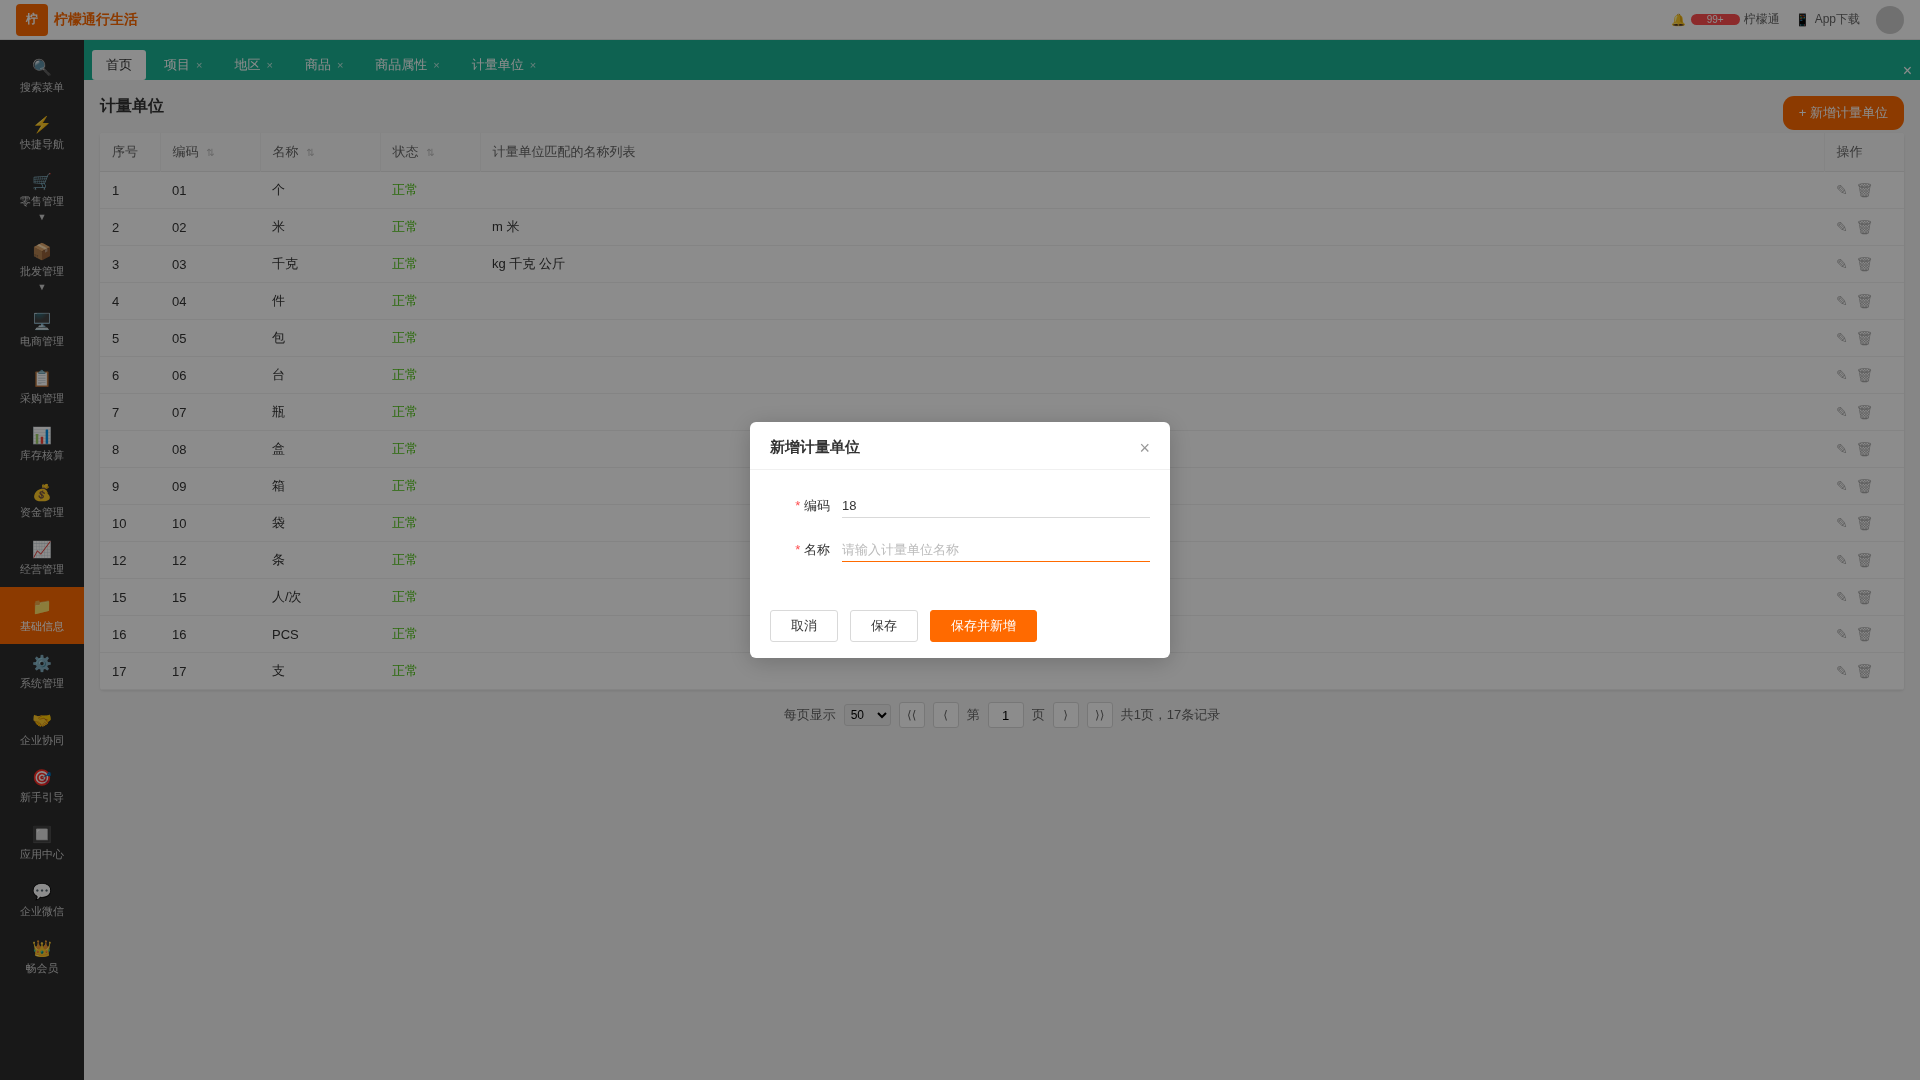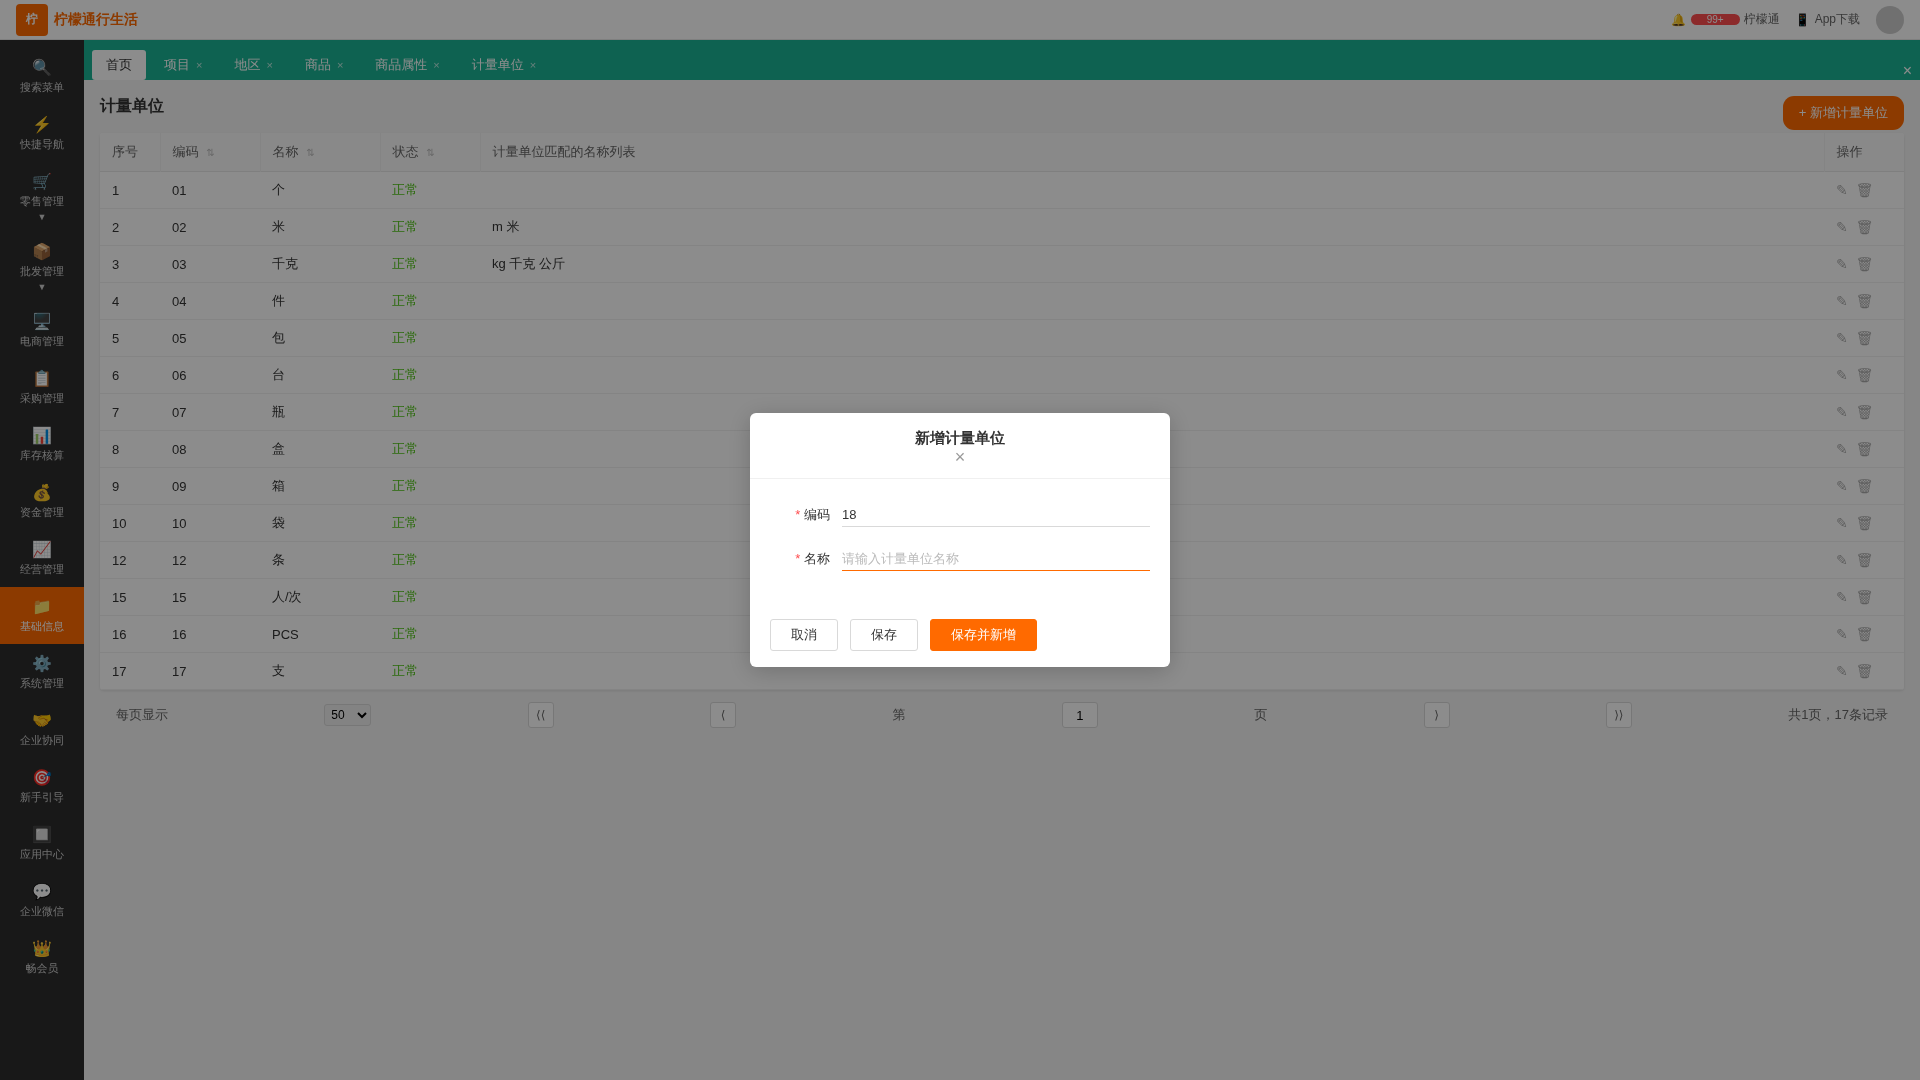--- a/index.html
+++ b/index.html
@@ -47,31 +47,31 @@
     thead th { padding: 10px 12px; text-align: left; font-weight: 500; color: #666; font-size: 13px; border-right: 1px solid #f0f0f0; white-space: nowrap; }
     thead th:last-child { border-right: none; }
     tbody tr { border-bottom: 1px solid #f0f0f0; }
     tbody td { padding: 9px 12px; color: #333; font-size: 13px; }
     .sort-icon { font-size: 10px; color: #bbb; margin-left: 4px; }
     .status-normal { color: #52c41a; }
     .action-icons { display: flex; gap: 8px; align-items: center; }
     .action-icon { cursor: pointer; color: #aaa; font-size: 14px; }
 
     
-    .pagination { display: flex; align-items: center; justify-content: space-between; padding: 12px 16px; gap: 8px; font-size: 13px; color: #666; }
+    .pagination { display: flex; align-items: center; justify-content: center; padding: 12px 16px; gap: 8px; font-size: 13px; color: #666; }
     .page-select { border: 1px solid #d9d9d9; border-radius: 3px; padding: 2px 2px; font-size: 12px; }
     .page-btn { border: 1px solid #d9d9d9; background: white; border-radius: 3px; width: 26px; height: 26px; display: flex; align-items: center; justify-content: center; cursor: pointer; font-size: 12px; }
     .page-input { border: 1px solid #d9d9d9; border-radius: 3px; width: 36px; height: 26px; text-align: center; font-size: 13px; }
 
     
     .overlay { position: fixed; top: 0; left: 0; width: 100%; height: 100%; background: rgba(0,0,0,0.45); z-index: 100; display: flex; align-items: center; justify-content: center; }
 
     
     .modal { background: white; border-radius: 6px; width: 420px; box-shadow: 0 4px 24px rgba(0,0,0,0.2); }
-    .modal-header { padding: 16px 20px 12px; border-bottom: 1px solid #f0f0f0; display: flex; align-items: center; justify-content: space-between; flex-direction: column; }
+    .modal-header { padding: 16px 20px 12px; border-bottom: 1px solid #f0f0f0; display: flex; align-items: center; justify-content: space-between; }
     .modal-title { font-size: 15px; font-weight: bold; color: #333; }
     .modal-close { cursor: pointer; color: #999; font-size: 18px; line-height: 1; }
     .modal-body { padding: 24px 20px 16px; }
     .form-row { display: flex; align-items: center; margin-bottom: 20px; }
     .form-label { width: 60px; text-align: right; margin-right: 12px; font-size: 13px; color: #333; }
     .form-label.required::before { content: "* "; color: #ff4d4f; }
     .form-input { flex: 1; border: none; border-bottom: 1px solid #d9d9d9; padding: 4px 0; font-size: 13px; outline: none; color: #333; }
     .form-input.name-input { border-bottom-color: #ff6a00; }
     .form-input::placeholder { color: #bbb; }
     .modal-footer { padding: 12px 20px 16px; display: flex; gap: 12px; }

